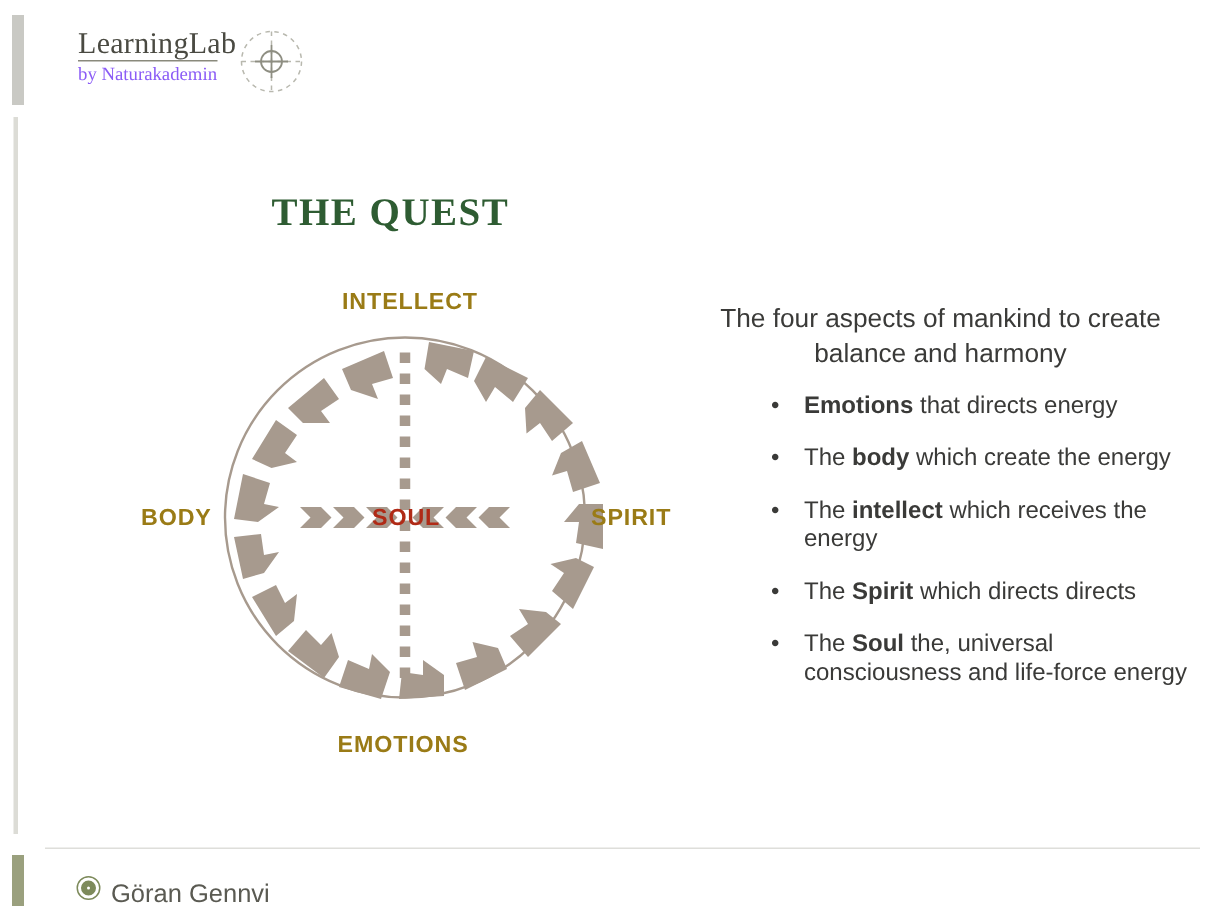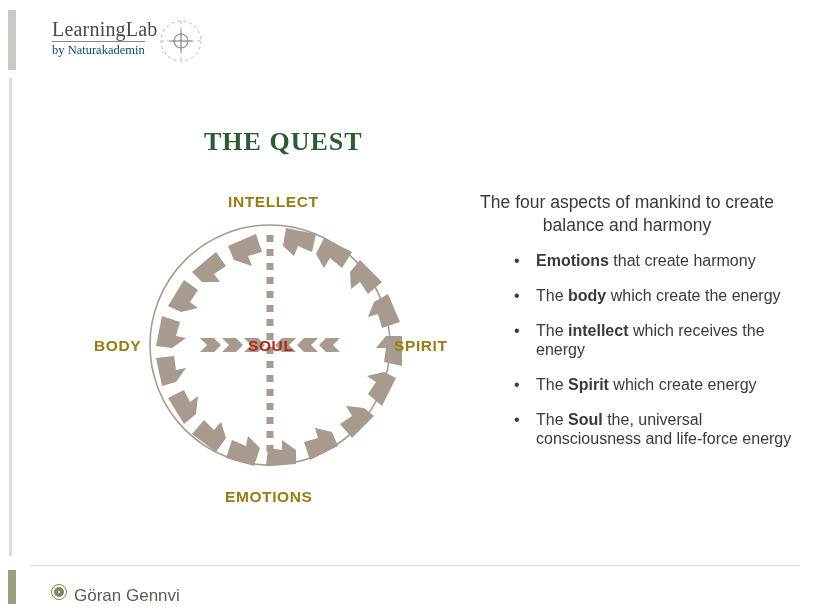--- a/index.html
+++ b/index.html
@@ -57,37 +57,37 @@
   .logo-title {
     font-family: "Liberation Serif", serif;
     font-size: 20px;
     color: #4a4a42;
     letter-spacing: 0.2px;
     line-height: 22px;
   }
   .logo-sub {
     font-family: "Liberation Serif", serif;
     font-size: 12.5px;
-    color: #0c4a6e;
+    color: #8b5cf6;
     line-height: 14px;
     border-top: 1px solid #8a8a7c;
     padding-top: 1px;
     display: inline-block;
   }
   .logo-mark {
     position: absolute;
     left: 104px;
     top: -2px;
     width: 50px;
     height: 50px;
   }
   
   .quest-title {
     position: absolute;
-    left: 204px;
+    left: 181px;
     top: 127px;
     font-family: "Liberation Serif", serif;
     font-size: 26px;
     font-weight: bold;
     color: #2e5c32;
     letter-spacing: 1px;
   }
   
   .diagram {
     position: absolute;
@@ -120,21 +120,21 @@
     left: 462px;
     top: 185px;
     width: 330px;
   }
   .right-head {
     text-align: center;
     font-size: 17.5px;
     color: #3a3a38;
     line-height: 23px;
     width: 300px;
-    margin: 6px auto 14px auto;
+    margin: 16px auto 14px auto;
   }
   ul.bullets {
     list-style: none;
     margin: 0;
     padding: 0 0 0 52px;
   }
   ul.bullets li {
     position: relative;
     font-size: 16px;
     color: #3a3a38;
@@ -259,30 +259,30 @@
     <div class="lbl lbl-body">BODY</div>
     <div class="lbl lbl-spirit">SPIRIT</div>
     <div class="lbl lbl-emotions">EMOTIONS</div>
     <div class="lbl lbl-soul">SOUL</div>
   </div>
 
   <div class="right-col">
     <div class="right-head">The four aspects of mankind to create balance and harmony</div>
     <ul class="bullets">
       <li>
-        <span class="dot">•</span><span></span><b>Emotions</b><span> that create harmony</span>
+        <span class="dot">•</span><span></span><b>Emotions</b><span> that directs energy</span>
       </li>
       <li>
         <span class="dot">•</span><span>The </span><b>body</b><span> which create the energy</span>
       </li>
       <li>
         <span class="dot">•</span><span>The </span><b>intellect</b><span> which receives the energy</span>
       </li>
       <li>
-        <span class="dot">•</span><span>The </span><b>Spirit</b><span> which create energy</span>
+        <span class="dot">•</span><span>The </span><b>Spirit</b><span> which directs directs</span>
       </li>
       <li>
         <span class="dot">•</span><span> The </span><b>Soul</b><span> the, universal consciousness and life-force energy</span>
       </li>
     </ul>
   </div>
 
   <div class="footer-line"></div>
   <div class="footer-icon"></div>
   <div class="footer-text">Göran Gennvi</div>

